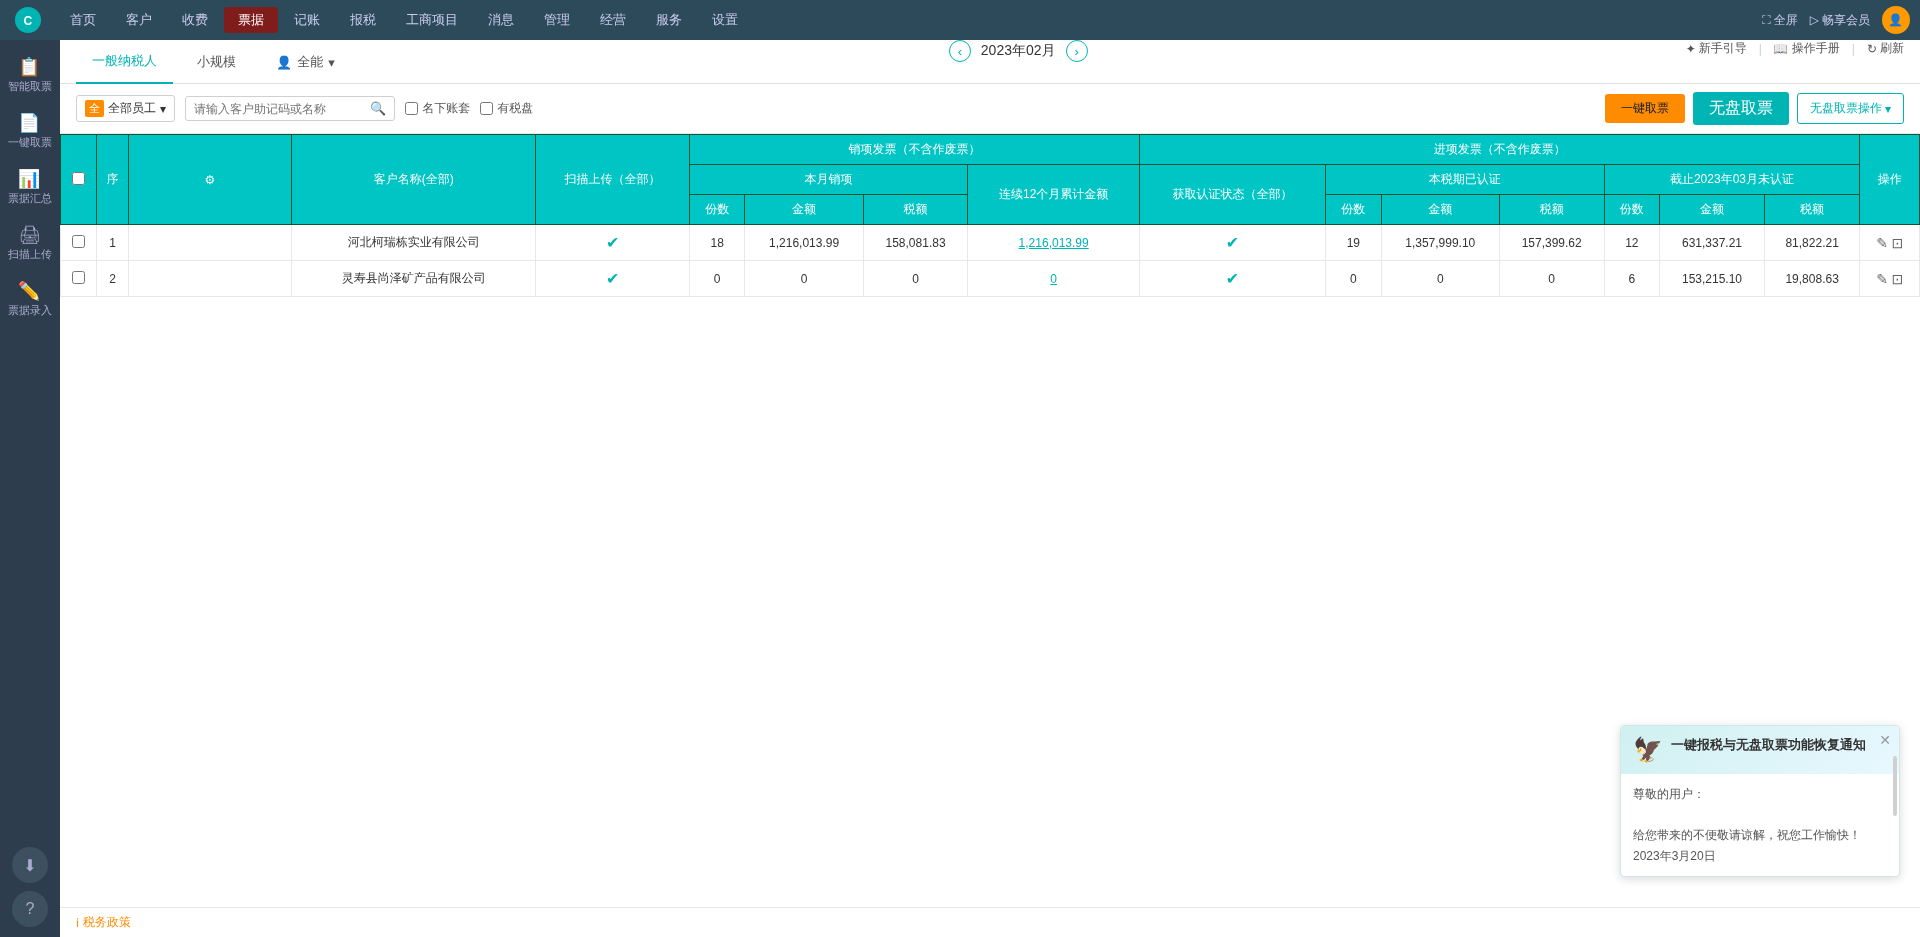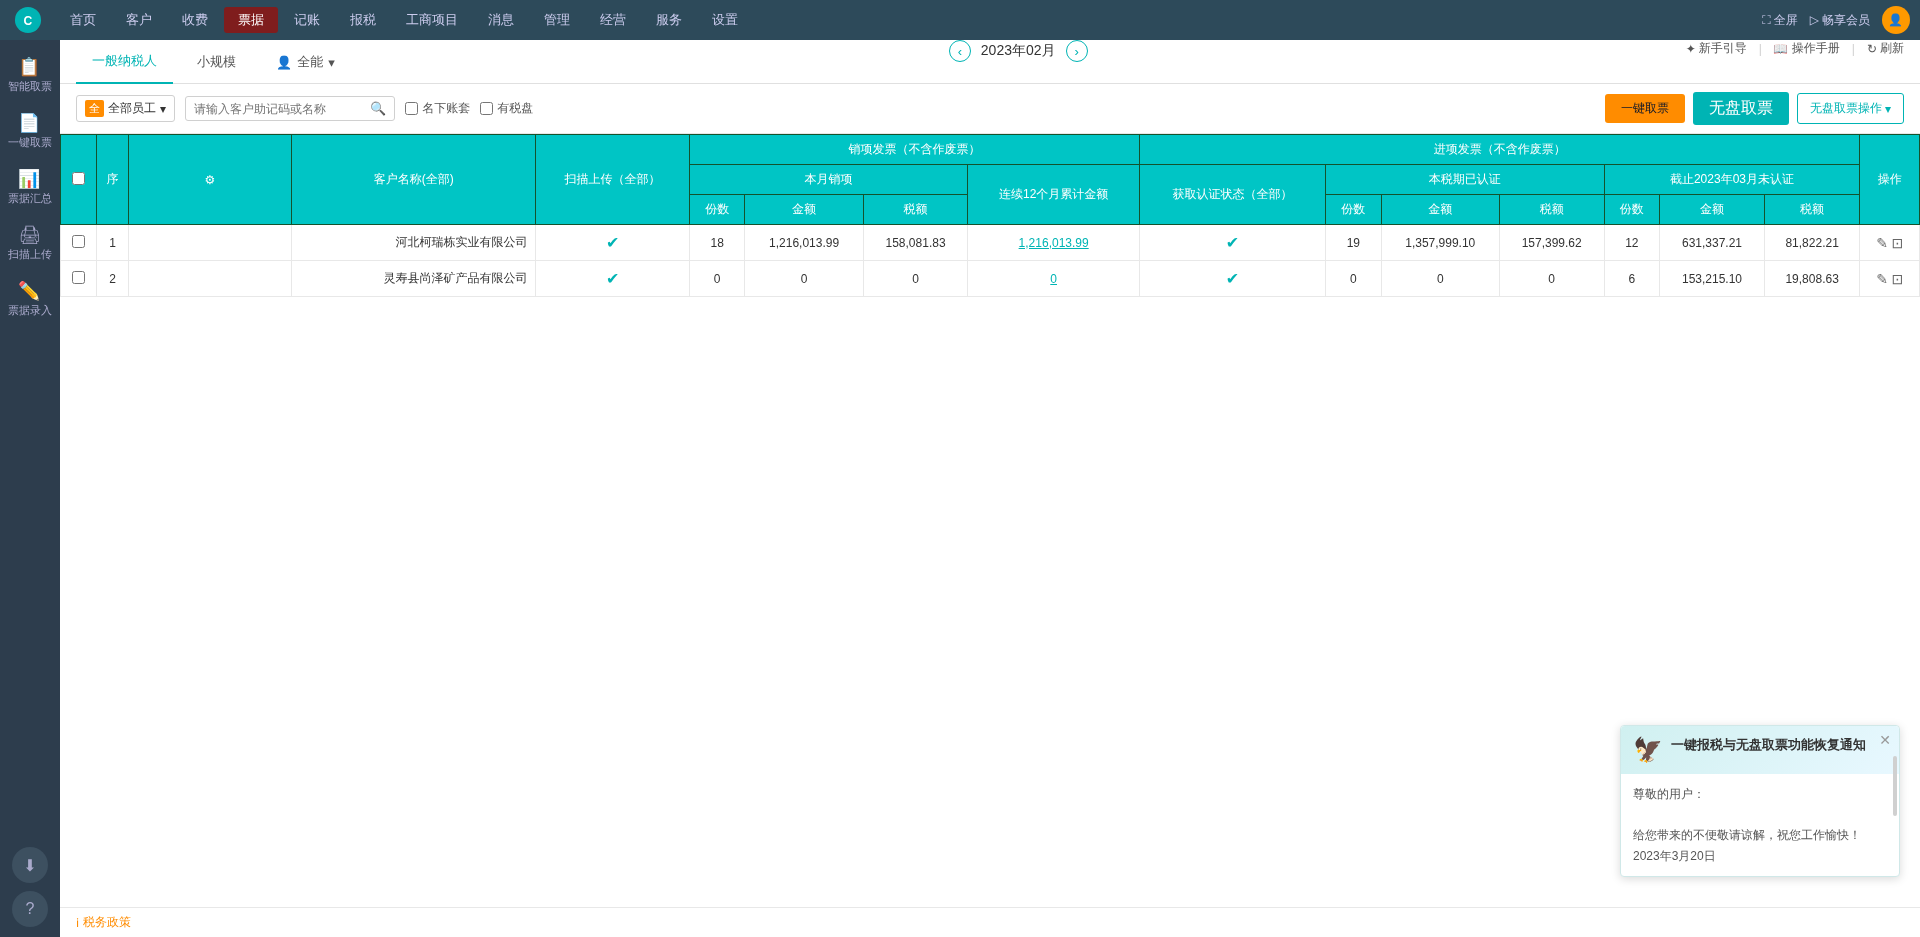--- a/index.html
+++ b/index.html
@@ -260,21 +260,21 @@
       white-space: nowrap;
       font-weight: 500;
     }
     tbody tr td {
       padding: 8px 8px;
       text-align: center;
       border: 1px solid #e8e8e8;
       color: #333;
       white-space: nowrap;
     }
-    .td-name { text-align: right; font-family: Liberation Mono, monospace; }
+    .td-name { text-align: center; font-family: Liberation Mono, monospace; }
     .td-link { color: #00b4b4; text-decoration: underline; cursor: pointer; }
     .check-icon { color: #00b4b4; font-size: 16px; }
     .edit-icon, .view-icon { color: #666; font-size: 14px; cursor: pointer; }
 
     
     .notification-popup {
       position: fixed;
       right: 20px;
       bottom: 60px;
       width: 280px;

